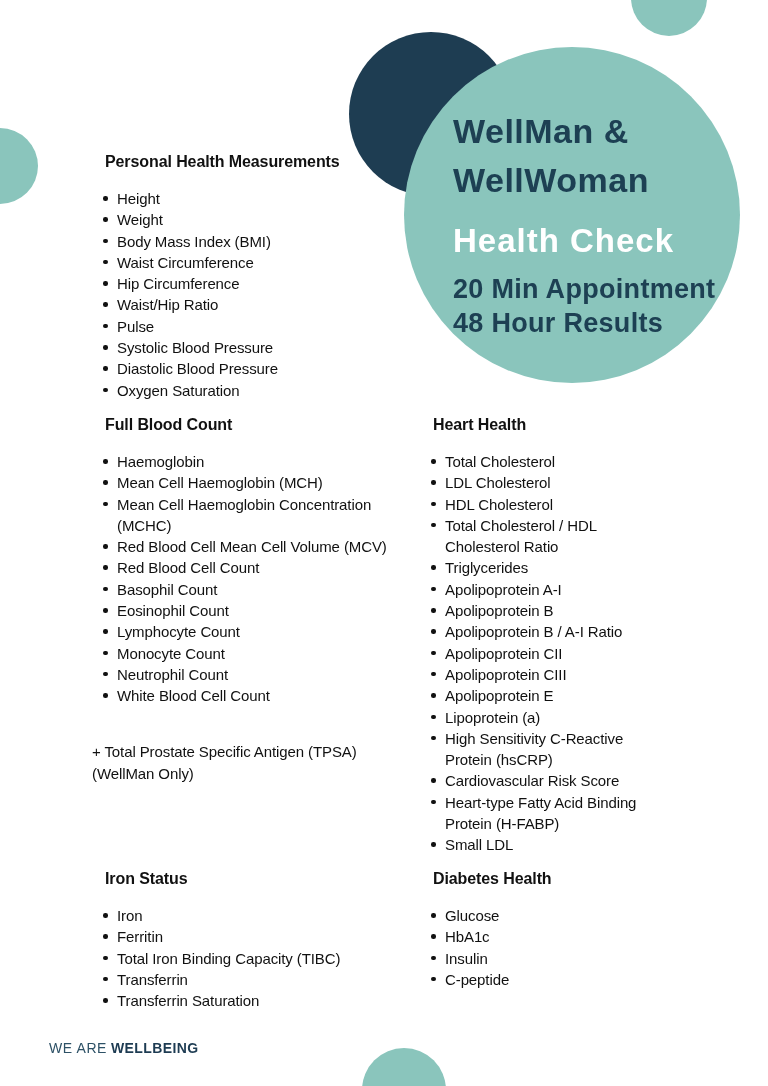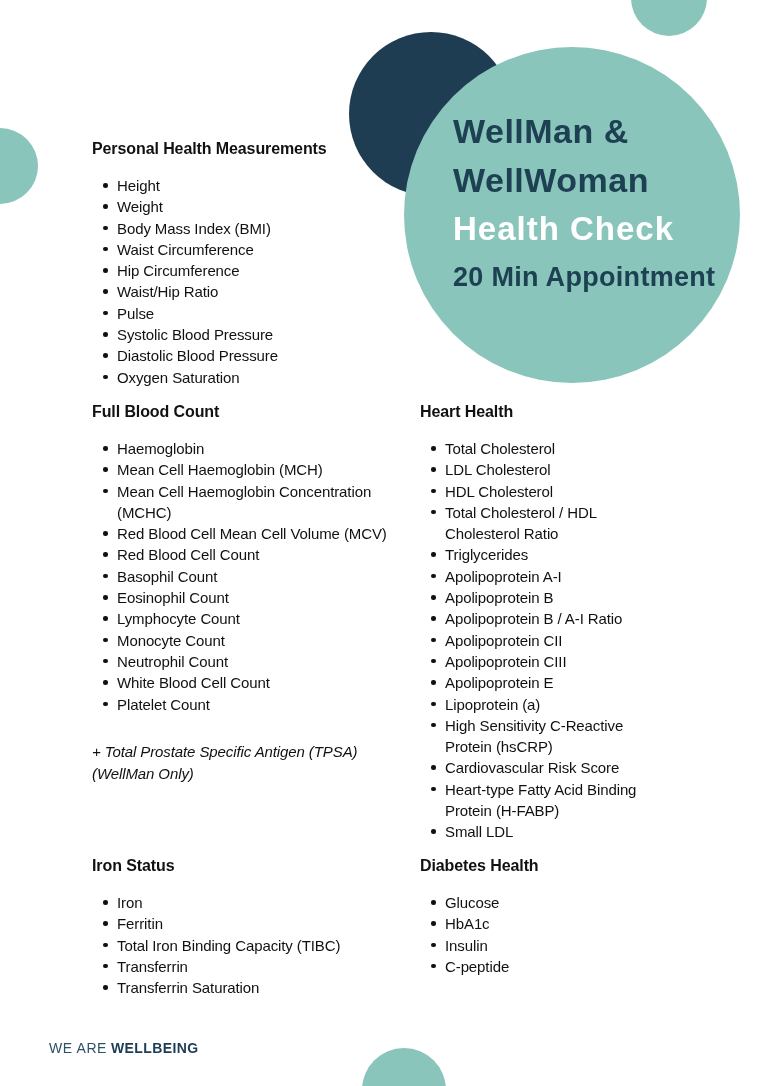--- a/index.html
+++ b/index.html
@@ -18,31 +18,31 @@
   #circle-hero{left:404px;top:47px;width:336px;height:336px;z-index:2;}
   #circle-topright{left:631px;top:-40px;width:76px;height:76px;}
   #circle-bottom{left:362px;top:1048px;width:84px;height:84px;}
 
   .hero-content{position:absolute;left:49px;top:60px;width:280px;}
   .hero-title{
     font-size:34px;line-height:49px;font-weight:700;
     color:var(--hero_text,#1D4053);letter-spacing:0.5px;white-space:nowrap;
   }
   .hero-subtitle{
-    font-size:33px;line-height:45px;font-weight:700;margin-top:1px;
+    font-size:33px;line-height:45px;font-weight:700;margin-top:13px;
     color:var(--hero_subtitle,#ffffff);letter-spacing:1px;white-space:nowrap;
   }
   .hero-details{
     margin-top:9px;font-size:27px;line-height:34px;font-weight:700;
     color:var(--hero_text,#1D4053);letter-spacing:0.3px;white-space:nowrap;
   }
 
   .list-section{position:absolute;z-index:3;}
   .list-section h2{
-    margin:0;font-size:16px;line-height:19px;font-weight:700;
+    margin:13px;font-size:16px;line-height:19px;font-weight:700;
     color:var(--body_text,#111);letter-spacing:-0.1px;
   }
   .list-section ul{
     margin:17px 0 0;padding-left:25px;list-style:none;
   }
   .list-section li{
     position:relative;font-size:15px;line-height:21.3px;
     white-space:pre-line;letter-spacing:-0.1px;
   }
   .list-section li::before{
@@ -50,21 +50,21 @@
     width:4.5px;height:4.5px;border-radius:50%;background:var(--body_text,#111);
   }
   #sec-personal{left:92px;top:139px;width:310px;}
   #sec-fbc{left:92px;top:402px;width:312px;}
   #sec-iron{left:92px;top:856px;width:312px;}
   #sec-heart{left:420px;top:402px;width:315px;}
   #sec-diabetes{left:420px;top:856px;width:310px;}
 
   #tpsa-note{
     position:absolute;left:92px;top:741px;width:330px;z-index:3;
-    font-size:15px;line-height:22px;letter-spacing:-0.1px;font-style:italic;
+    font-size:15px;line-height:22px;letter-spacing:-0.1px;
   }
 
   #logo{position:absolute;left:49px;top:1035px;z-index:3;font-size:14px;line-height:26px;white-space:nowrap;}
   #logo .logo-prefix{font-weight:400;color:var(--logo_secondary,#2D5166);letter-spacing:0.6px;}
   #logo .logo-suffix{font-weight:700;color:var(--logo_primary,#1D3B52);letter-spacing:0.4px;}
 </style>
 </head>
 <body>
 
 <div class="circle c-teal" id="circle-left"></div>
@@ -72,20 +72,21 @@
 <div class="circle c-teal" id="circle-topright"></div>
 <div class="circle c-teal" id="circle-bottom"></div>
 
 <div class="circle c-teal" id="circle-hero">
   <div class="hero-content">
     <div class="hero-title">WellMan &amp;</div>
     <div class="hero-title">WellWoman</div>
     <div class="hero-subtitle">Health Check</div>
     <div class="hero-details">
       <div>20 Min Appointment</div>
+      <div>48 Hour Results</div>
     </div>
   </div>
 </div>
 
 <section class="list-section" id="sec-personal">
   <h2>Personal Health Measurements</h2>
   <ul>
       <li>Height</li>
       <li>Weight</li>
       <li>Body Mass Index (BMI)</li>
@@ -107,21 +108,20 @@
       <li>Mean Cell Haemoglobin Concentration
 (MCHC)</li>
       <li>Red Blood Cell Mean Cell Volume (MCV)</li>
       <li>Red Blood Cell Count</li>
       <li>Basophil Count</li>
       <li>Eosinophil Count</li>
       <li>Lymphocyte Count</li>
       <li>Monocyte Count</li>
       <li>Neutrophil Count</li>
       <li>White Blood Cell Count</li>
-      <li>Platelet Count</li>
     </ul>
 </section>
 
 <div id="tpsa-note">
   <div>+ Total Prostate Specific Antigen (TPSA)</div>
   <div>(WellMan Only)</div>
 </div>
 
 <section class="list-section" id="sec-iron">
   <h2>Iron Status</h2>

